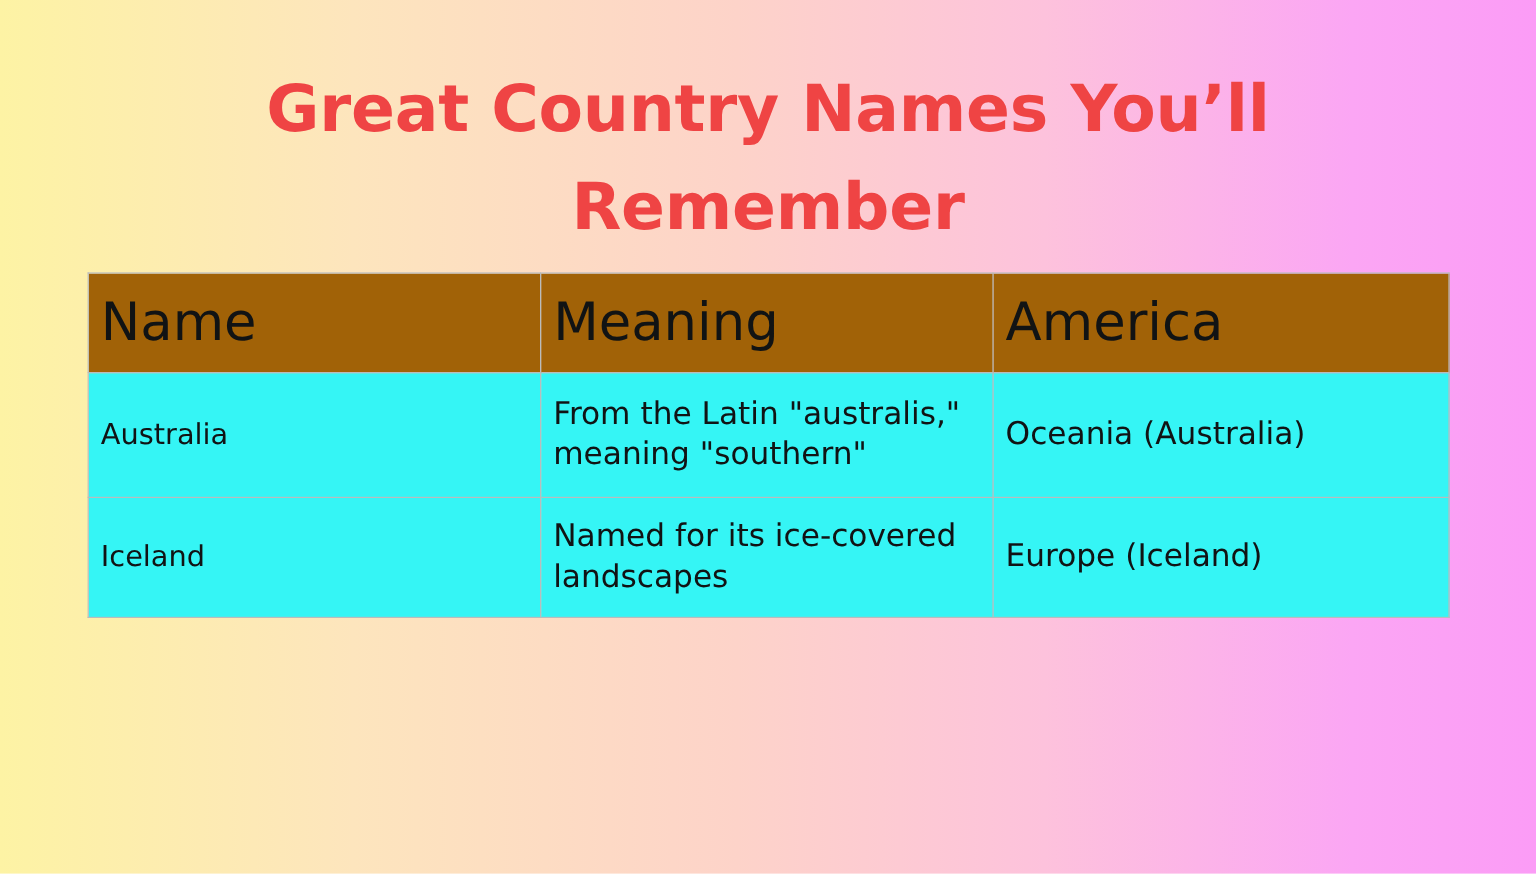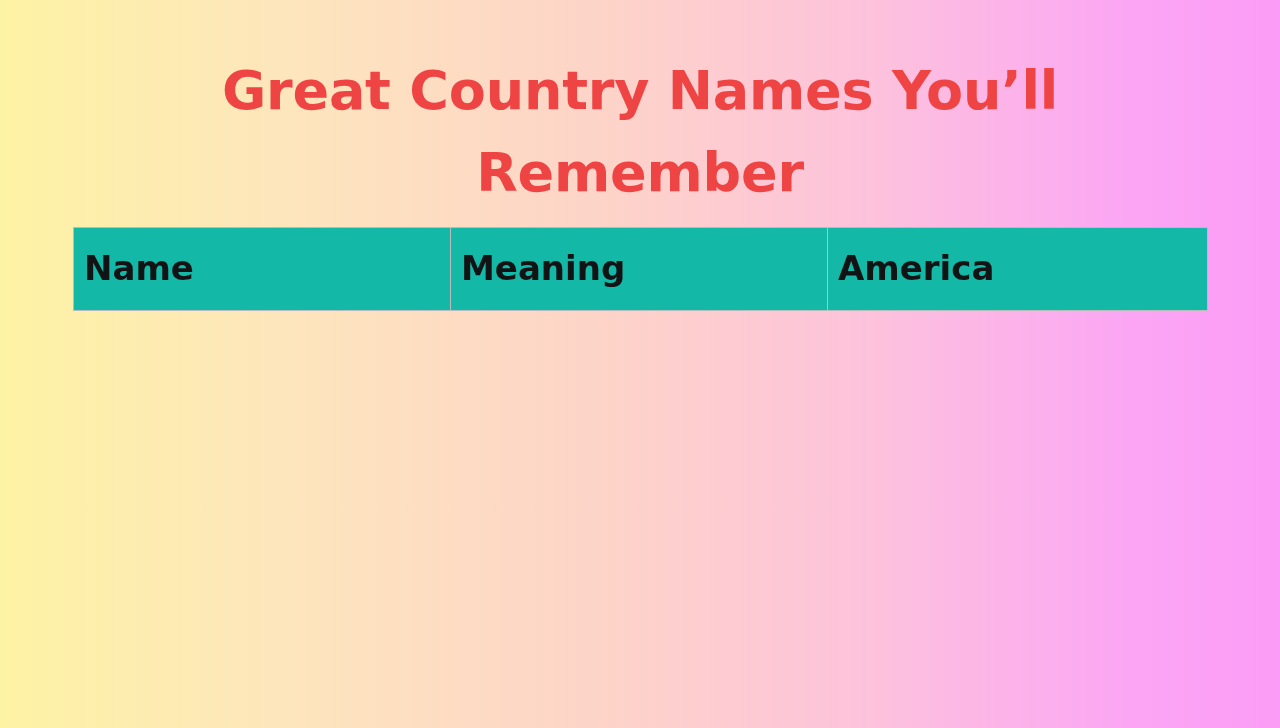--- a/index.html
+++ b/index.html
@@ -62,25 +62,25 @@
   table.data-table th,
   table.data-table td {
     border: 1px solid #b9bcbd;
     text-align: left;
     vertical-align: middle;
     color: #111314;
     font-family: "DejaVu Sans", sans-serif;
   }
 
   table.data-table thead th {
-    background: #14b8a6;
+    background: #a16207;
     height: 82px;
     padding: 0 0 0 10px;
-    font-weight: bold;
-    font-size: 34px;
+    font-weight: normal;
+    font-size: 44px;
     line-height: 1.15;
   }
 
   table.data-table tbody td {
     background: #35f5f5;
     height: 103px;
     padding: 0 8px 0 10px;
     font-size: 26px;
     line-height: 1.3;
   }
@@ -108,17 +108,27 @@
         <col class="c-origin">
       </colgroup>
       <thead>
         <tr>
           <th>Name</th>
           <th>Meaning</th>
           <th>America</th>
         </tr>
       </thead>
       <tbody>
+        <tr>
+          <td class="name-cell">Australia</td>
+          <td>From the Latin "australis," meaning "southern"</td>
+          <td>Oceania (Australia)</td>
+        </tr>
+        <tr>
+          <td class="name-cell">Iceland</td>
+          <td>Named for its ice-covered landscapes</td>
+          <td>Europe (Iceland)</td>
+        </tr>
       </tbody>
     </table>
   </div>
 
 </div>
 
 </body></html>

